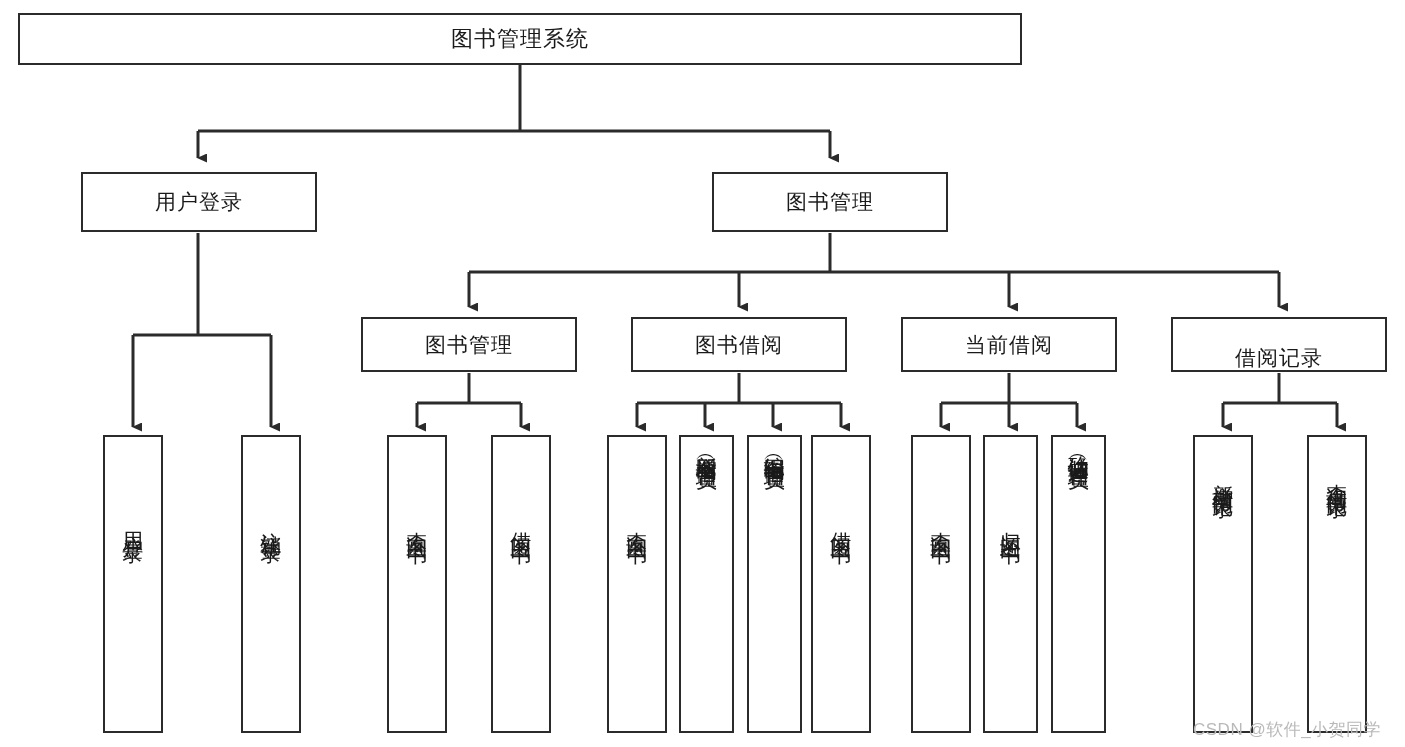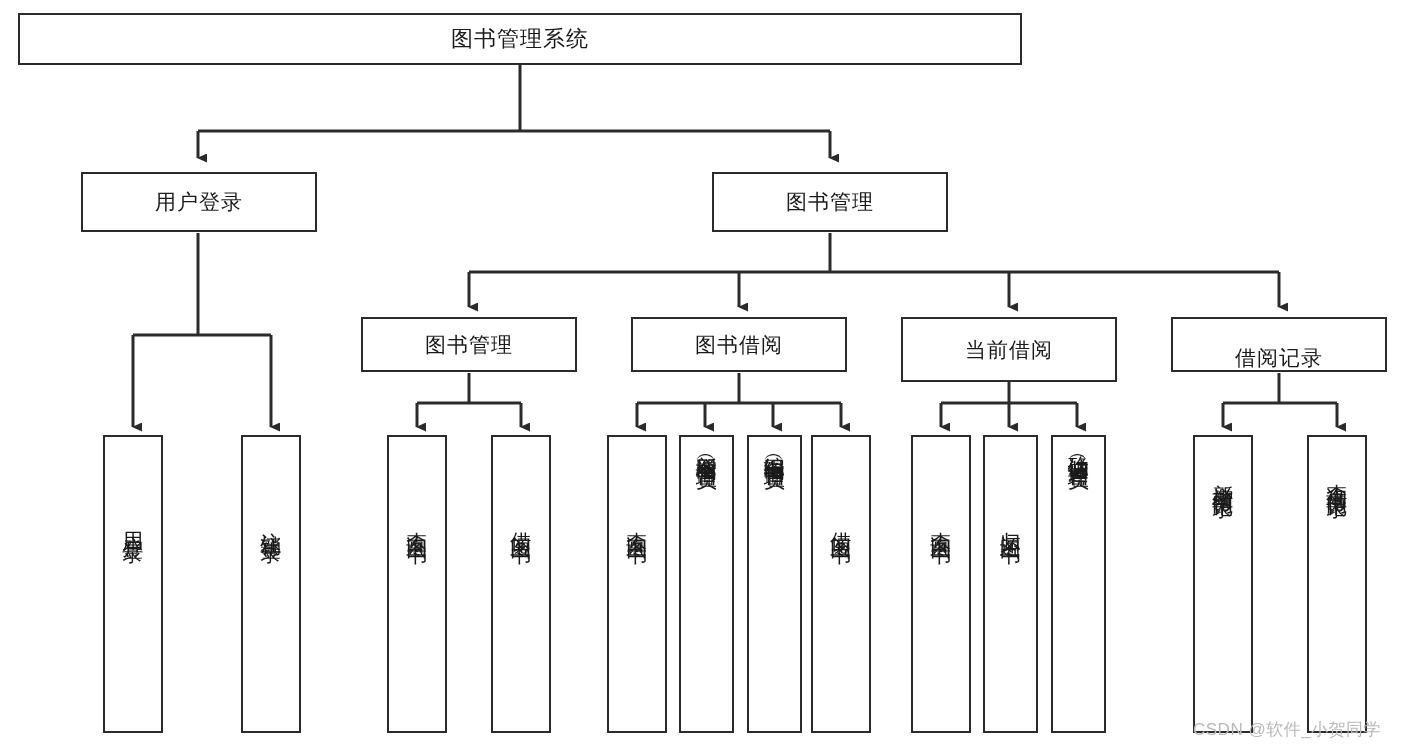--- a/index.html
+++ b/index.html
@@ -152,21 +152,21 @@
   </div>
 
   <div class="node horizontal" style="left:361px; top:317px; width:216px; height:55px;">
     <span class="node-label">图书管理</span>
   </div>
 
   <div class="node horizontal" style="left:631px; top:317px; width:216px; height:55px;">
     <span class="node-label">图书借阅</span>
   </div>
 
-  <div class="node horizontal" style="left:901px; top:317px; width:216px; height:65px;">
+  <div class="node horizontal" style="left:901px; top:317px; width:216px; height:55px;">
     <span class="node-label">当前借阅</span>
   </div>
 
   <div class="node horizontal" style="left:1171px; top:317px; width:216px; height:55px;align-items:flex-end;">
     <span class="node-label">借阅记录</span>
   </div>
 
   <div class="node vertical" style="left:103px; top:435px; width:60px; height:298px; padding-top:78px;">
     <span class="node-label">用户登录</span>
   </div>

